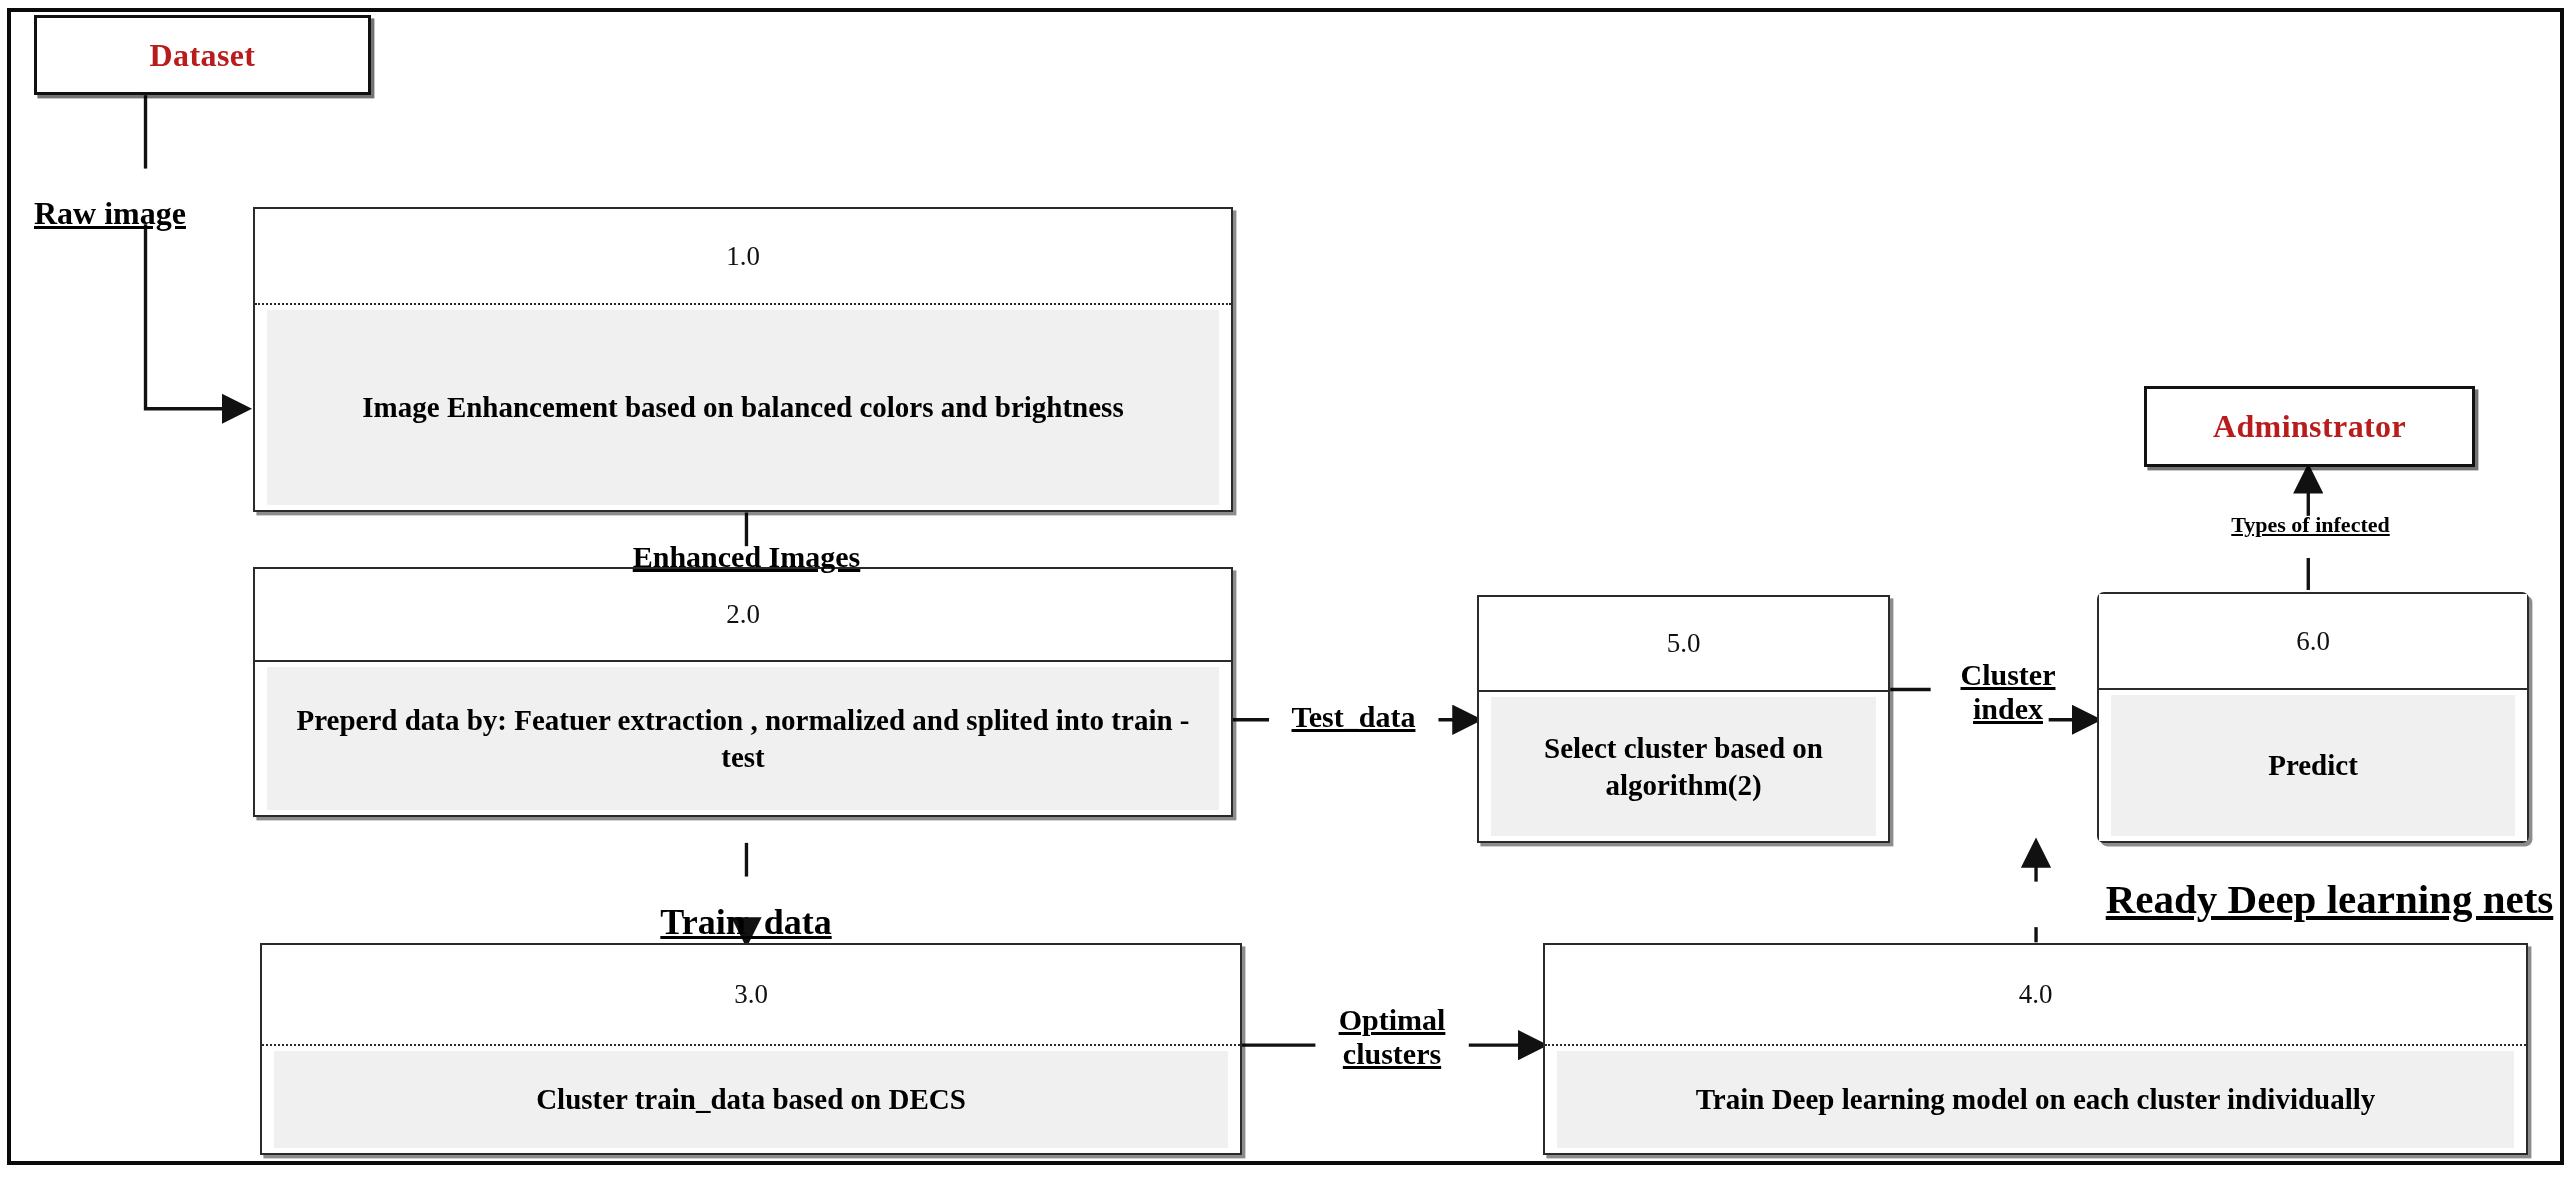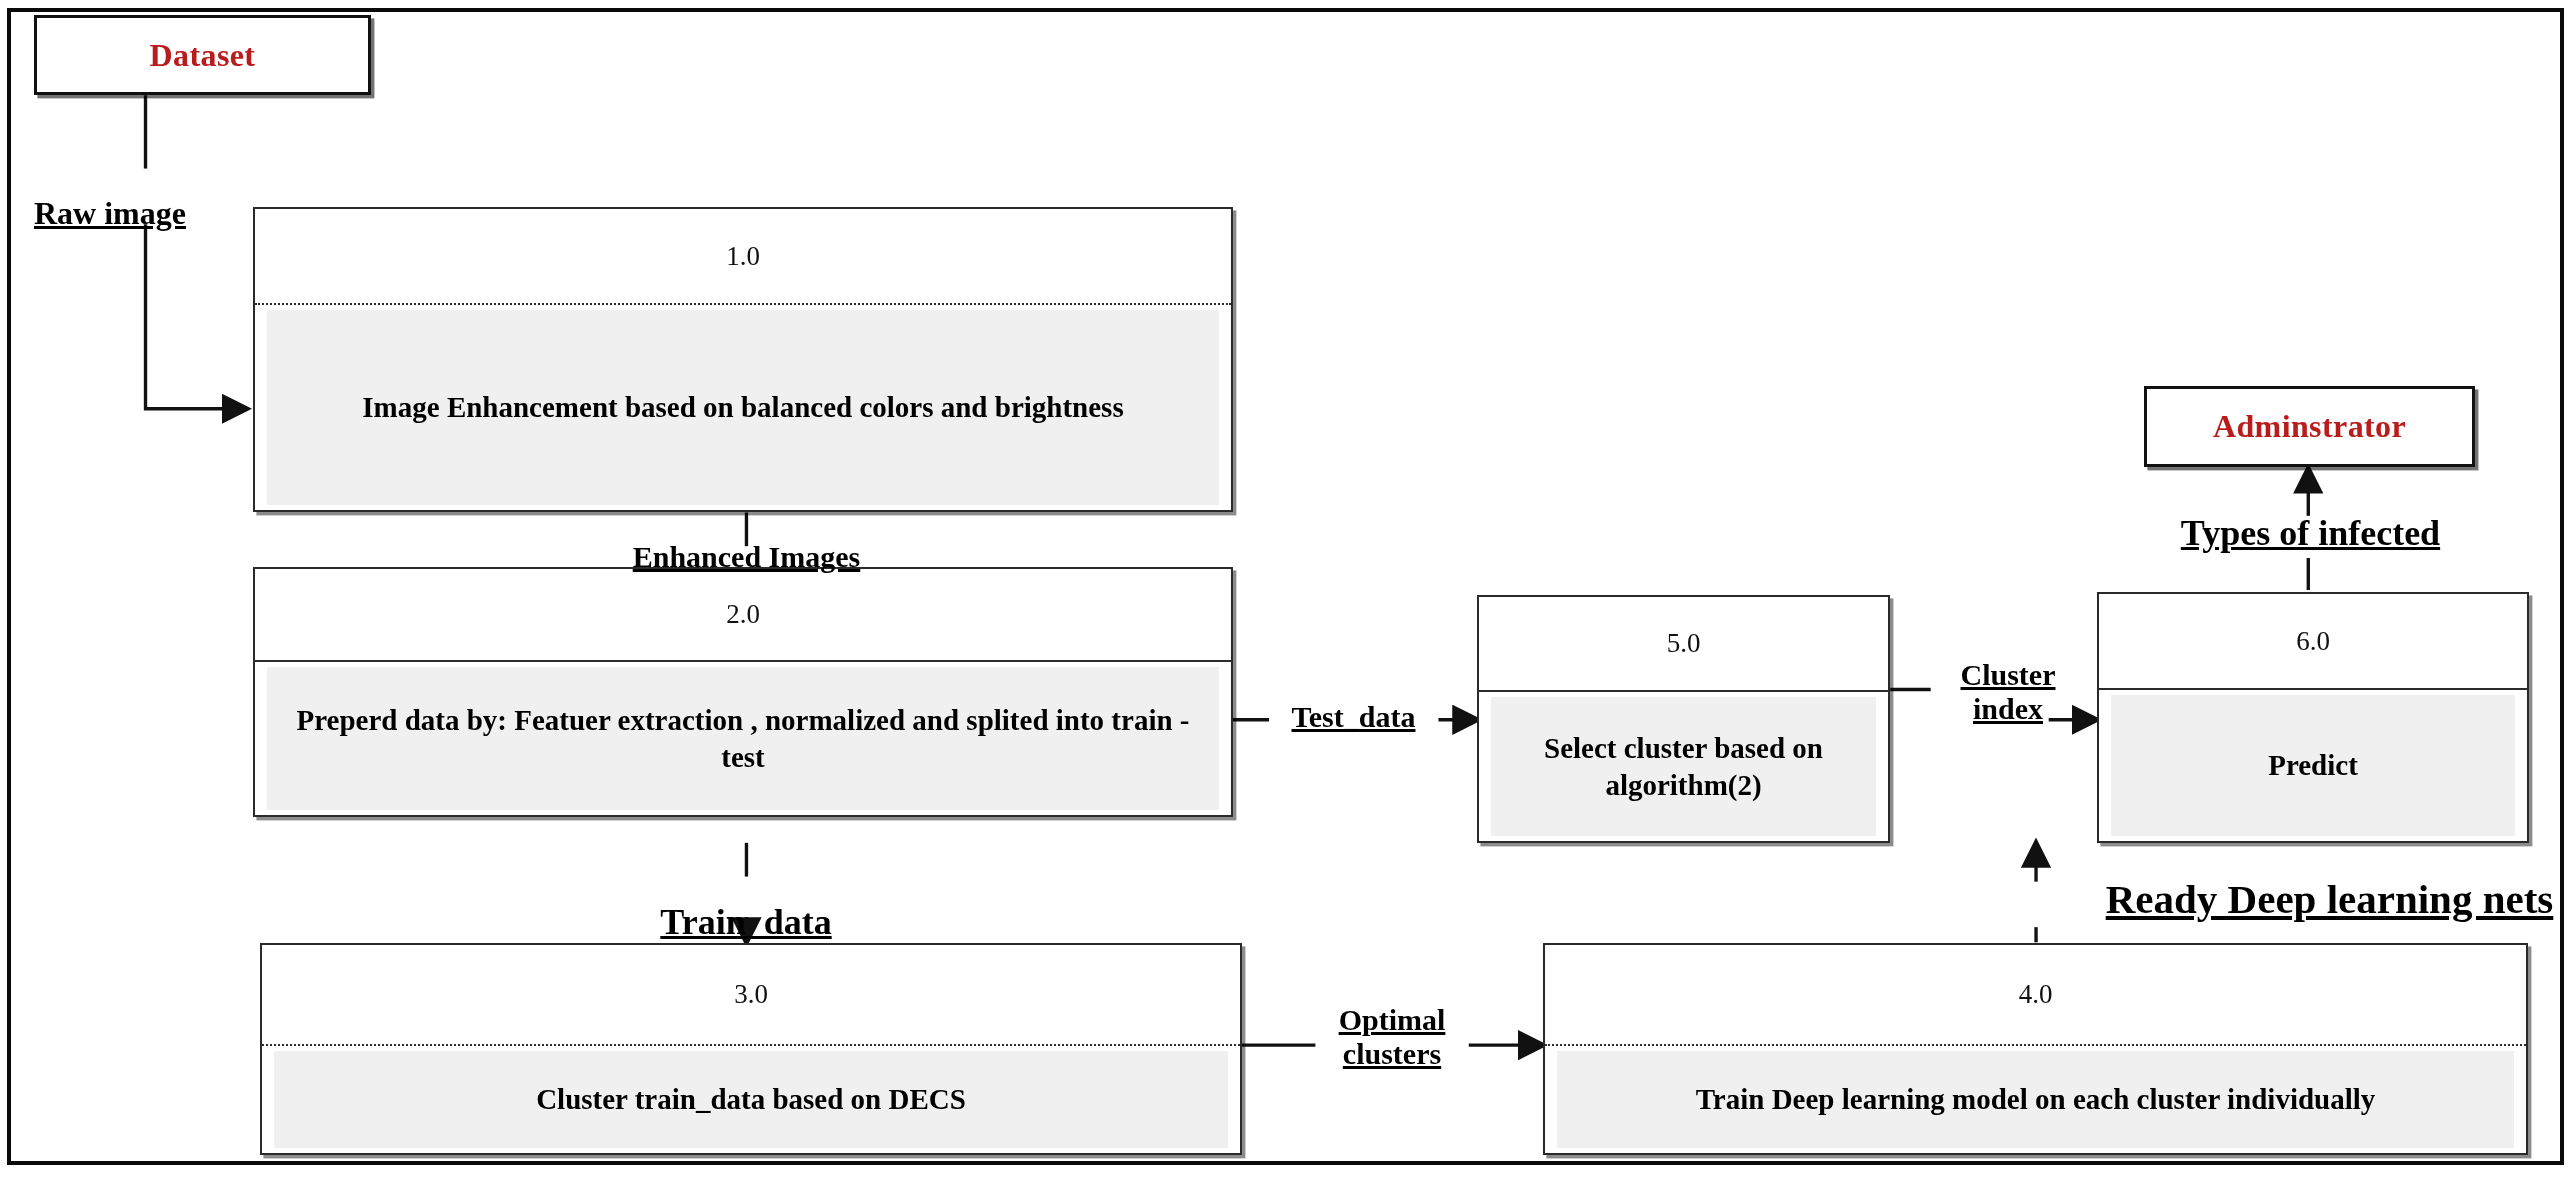--- a/index.html
+++ b/index.html
@@ -226,21 +226,21 @@
   <div class="process" style="left:1477px; top:595px; width:413px; height:248px;">
     <div class="proc-id" style="height:93px;">5.0</div>
     <div class="proc-divider"></div>
     <div class="proc-body">
       <div class="proc-body-inner">
         <span class="proc-text">Select cluster based on algorithm(2)</span>
       </div>
     </div>
   </div>
 
-  <div class="process" style="left:2097px; top:592px; width:432px; height:251px;">
+  <div class="process" style="left:2097px; top:592px; width:432px; height:251px;border-radius:7px;">
     <div class="proc-id" style="height:94px;">6.0</div>
     <div class="proc-divider"></div>
     <div class="proc-body">
       <div class="proc-body-inner">
         <span class="proc-text">Predict</span>
       </div>
     </div>
   </div>
 
   <div class="flow-label" style="left:34px; top:196px; font-size:32px;">Raw image</div>
@@ -252,16 +252,16 @@
   <div class="flow-label center" style="left:1258px; top:700px; width:191px; font-size:30px;">Test_data</div>
 
   <div class="flow-label center" style="left:1305px; top:1003px; width:174px; font-size:30px;">Optimal
 clusters</div>
 
   <div class="flow-label center" style="left:1921px; top:658px; width:174px; font-size:30px;">Cluster
 index</div>
 
   <div class="flow-label center" style="left:2083px; top:877px; width:493px; font-size:41px;">Ready Deep learning nets</div>
 
-  <div class="flow-label center" style="left:2066px; top:513px; width:489px; font-size:36px;">Types of infected</div>
+  <div class="flow-label center" style="left:2066px; top:513px; width:489px; font-size:22px;">Types of infected</div>
 
 </div>
 
 
 </body></html>

